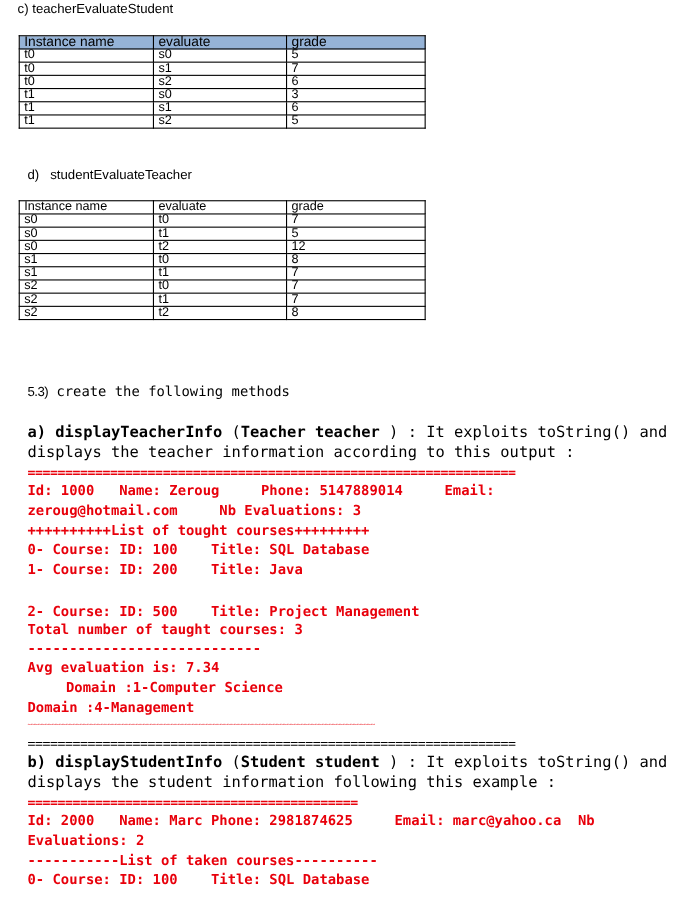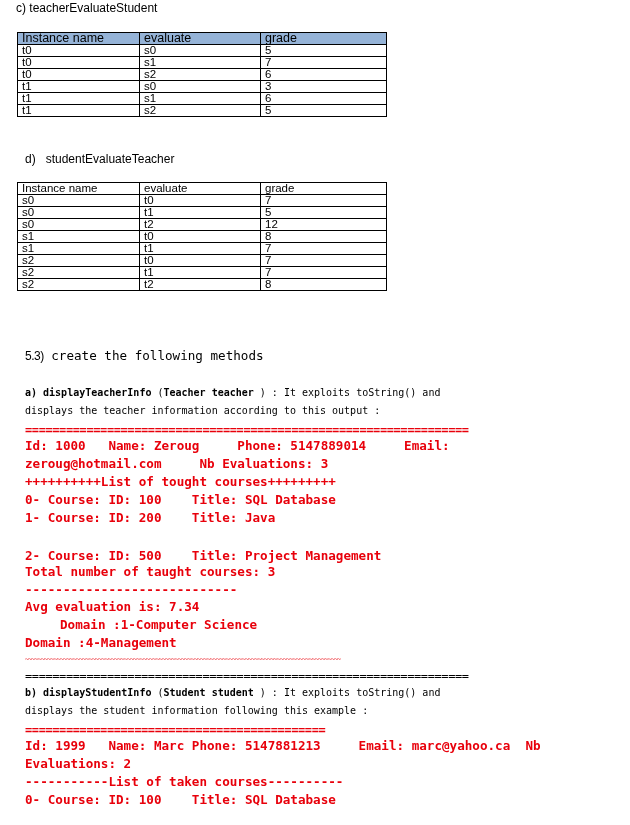--- a/index.html
+++ b/index.html
@@ -6,21 +6,21 @@
   body { width:630px; height:825px; position:relative; overflow:hidden; color:#000; }
   .sans { font-family:"Liberation Sans", sans-serif; }
   .mono { font-family:"DejaVu Sans Mono", monospace; }
   .abs { position:absolute; white-space:pre; }
   .heading { font-size:12px; }
   table.grid { position:absolute; border-collapse:collapse; font-family:"Liberation Sans", sans-serif; font-size:11.5px; line-height:11px;padding-left:41px; }
   table.grid td, table.grid th { border:1px solid #000; padding:0 0 0 4px; text-align:left; font-weight:normal; height:11px; }
   table.grid.t1 th { background:#95b3d7; font-size:12.5px; }
   .red { color:#e8000b; font-weight:bold; }
   .code { font-family:"DejaVu Sans Mono", monospace; font-size:12.6px; line-height:18px; }
-  .desc { font-family:"DejaVu Sans Mono", monospace; font-size:10px; line-height:18px; }
+  .desc { font-family:"DejaVu Sans Mono", monospace; font-size:14px; line-height:18px; }
   .desc b { font-weight:bold; }
   .sep { letter-spacing:-0.4px; }
   .tilde { font-size:7px; color:#e8000b; letter-spacing:-0.6px; }
 </style>
 </head>
 <body>
 
 <div class="abs sans heading" style="left:16px; top:1px;text-align:center;">c) teacherEvaluateStudent</div>
 
 <table class="grid t1" style="left:17px; top:32px; width:370px;">
@@ -137,16 +137,16 @@
 <div class="abs code red" style="left:25px; top:616px;padding-left:35px;">Domain :1-Computer Science</div>
 <div class="abs code red" style="left:25px; top:634px;">Domain :4-Management</div>
 <div class="abs tilde" style="left:25px; top:655px;">~~~~~~~~~~~~~~~~~~~~~~~~~~~~~~~~~~~~~~~~~~~~~~~~~~~~~~~~~~~~~~~~~~~~~~~~~~~~~~~~~~~~~~~~~~~~~~~~~~~</div>
 
 <div class="abs code sep" style="left:25px; top:667px; font-size:12px;">=================================================================</div>
 
 <div class="abs desc" style="left:25px; top:684px;"><span style="font-weight:bold;">b) </span><b>displayStudentInfo</b><span> (</span><b>Student student</b><span> ) : It exploits toString() and</span></div>
 <div class="abs desc" style="left:25px; top:702px;">displays the student information following this example :</div>
 
 <div class="abs code red sep" style="left:25px; top:721px; font-size:12px;">============================================</div>
-<div class="abs code red" style="left:25px; top:737px;">Id: 1999   Name: Marc Phone: 5147881213     Email: marc@yahoo.ca  Nb</div>
+<div class="abs code red" style="left:25px; top:737px;">Id: 2000   Name: Marc Phone: 2981874625     Email: marc@yahoo.ca  Nb</div>
 <div class="abs code red" style="left:25px; top:755px;">Evaluations: 2</div>
 <div class="abs code red" style="left:25px; top:773px;">-----------List of taken courses----------</div>
 <div class="abs code red" style="left:25px; top:791px;">0- Course: ID: 100    Title: SQL Database</div>
 
 </body></html>

